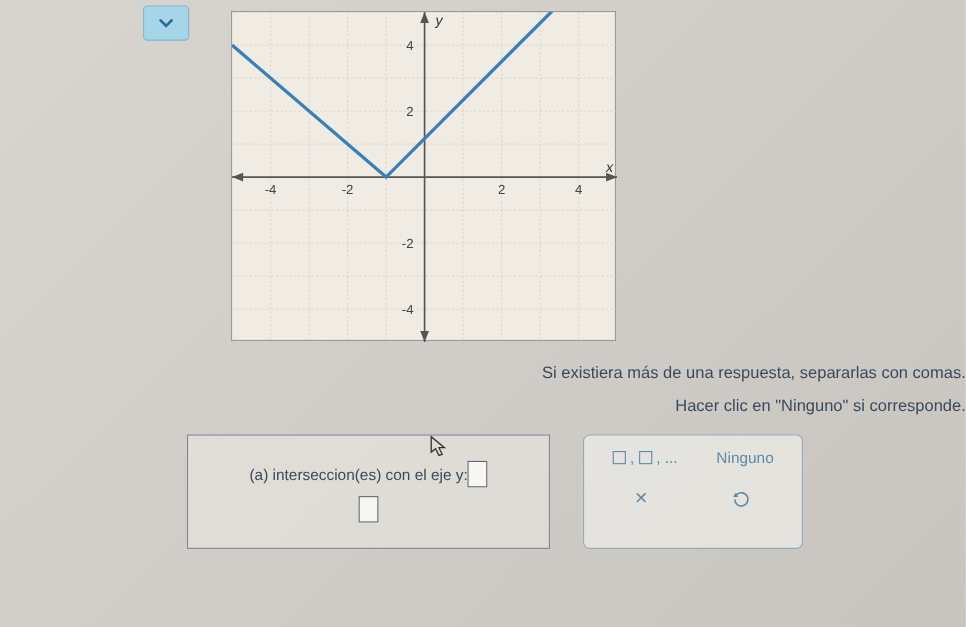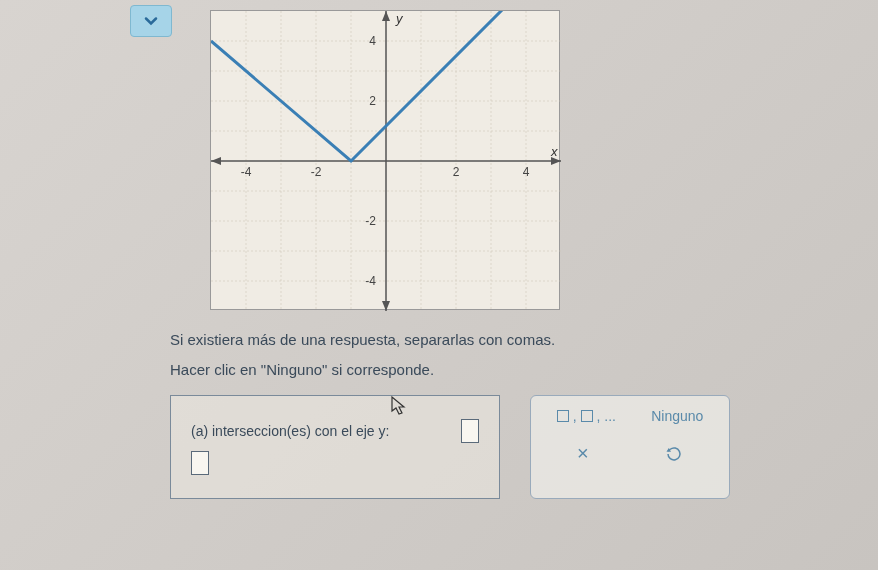--- a/index.html
+++ b/index.html
@@ -38,37 +38,38 @@
       border: 1px solid #999;
       background: #f0ece4;
       position: relative;
     }
     .instructions {
       margin-top: 15px;
       margin-left: 40px;
       font-size: 15px;
       line-height: 2;
       color: #3a4a5a;
+      text-align: right;
     }
     .answer-section {
       display: flex;
       gap: 30px;
       margin-top: 10px;
       margin-left: 40px;
     }
     .answer-box {
       border: 1px solid #7a8a9a;
       padding: 15px 20px;
       background: rgba(240,236,228,0.5);
       width: 330px;
     }
     .answer-row {
       display: flex;
       align-items: center;
-      justify-content: space-between;
+      justify-content: center;
       margin: 8px 0;
       font-size: 14px;
       color: #3a4a5a;
     }
     .input-slot {
       width: 18px;
       height: 24px;
       border: 1px solid #5a6a7a;
       background: #f8f6f0;
       display: inline-block;

